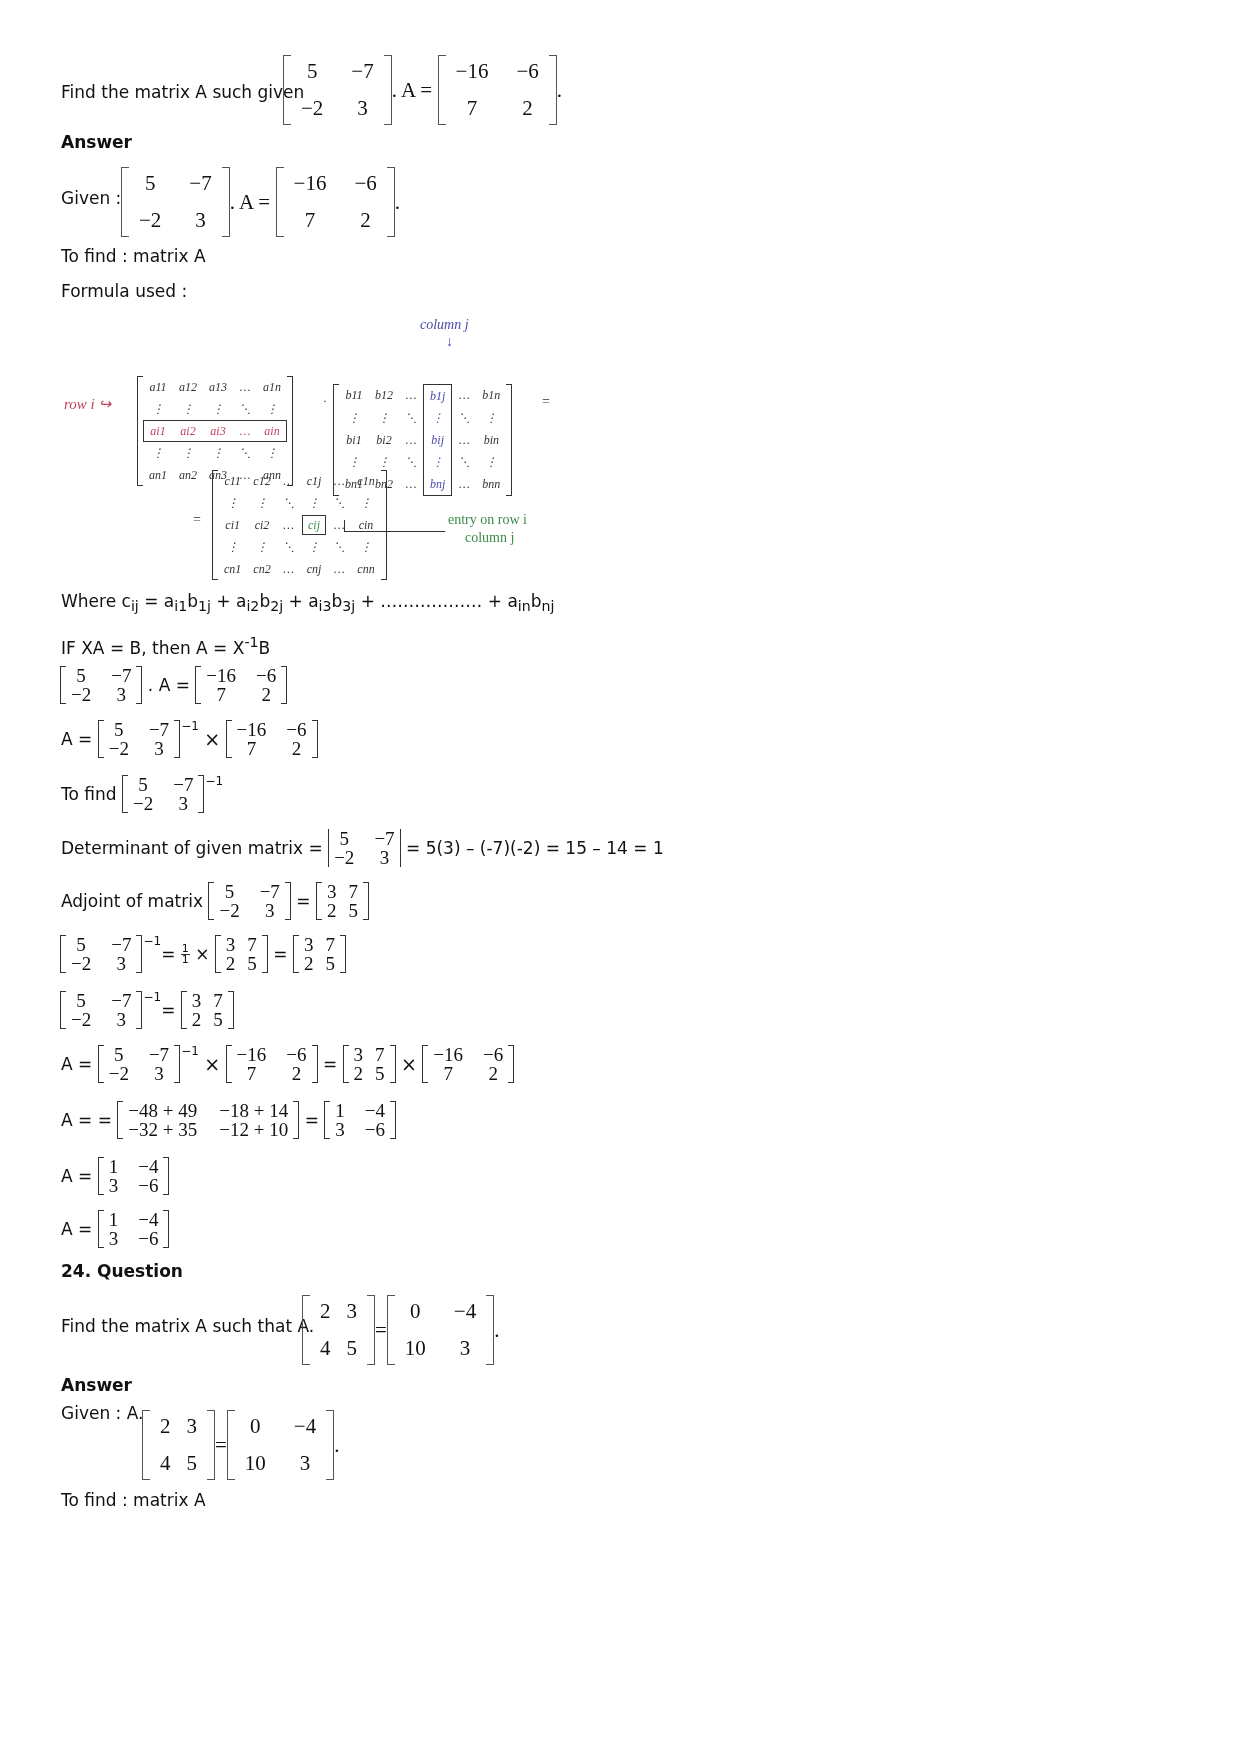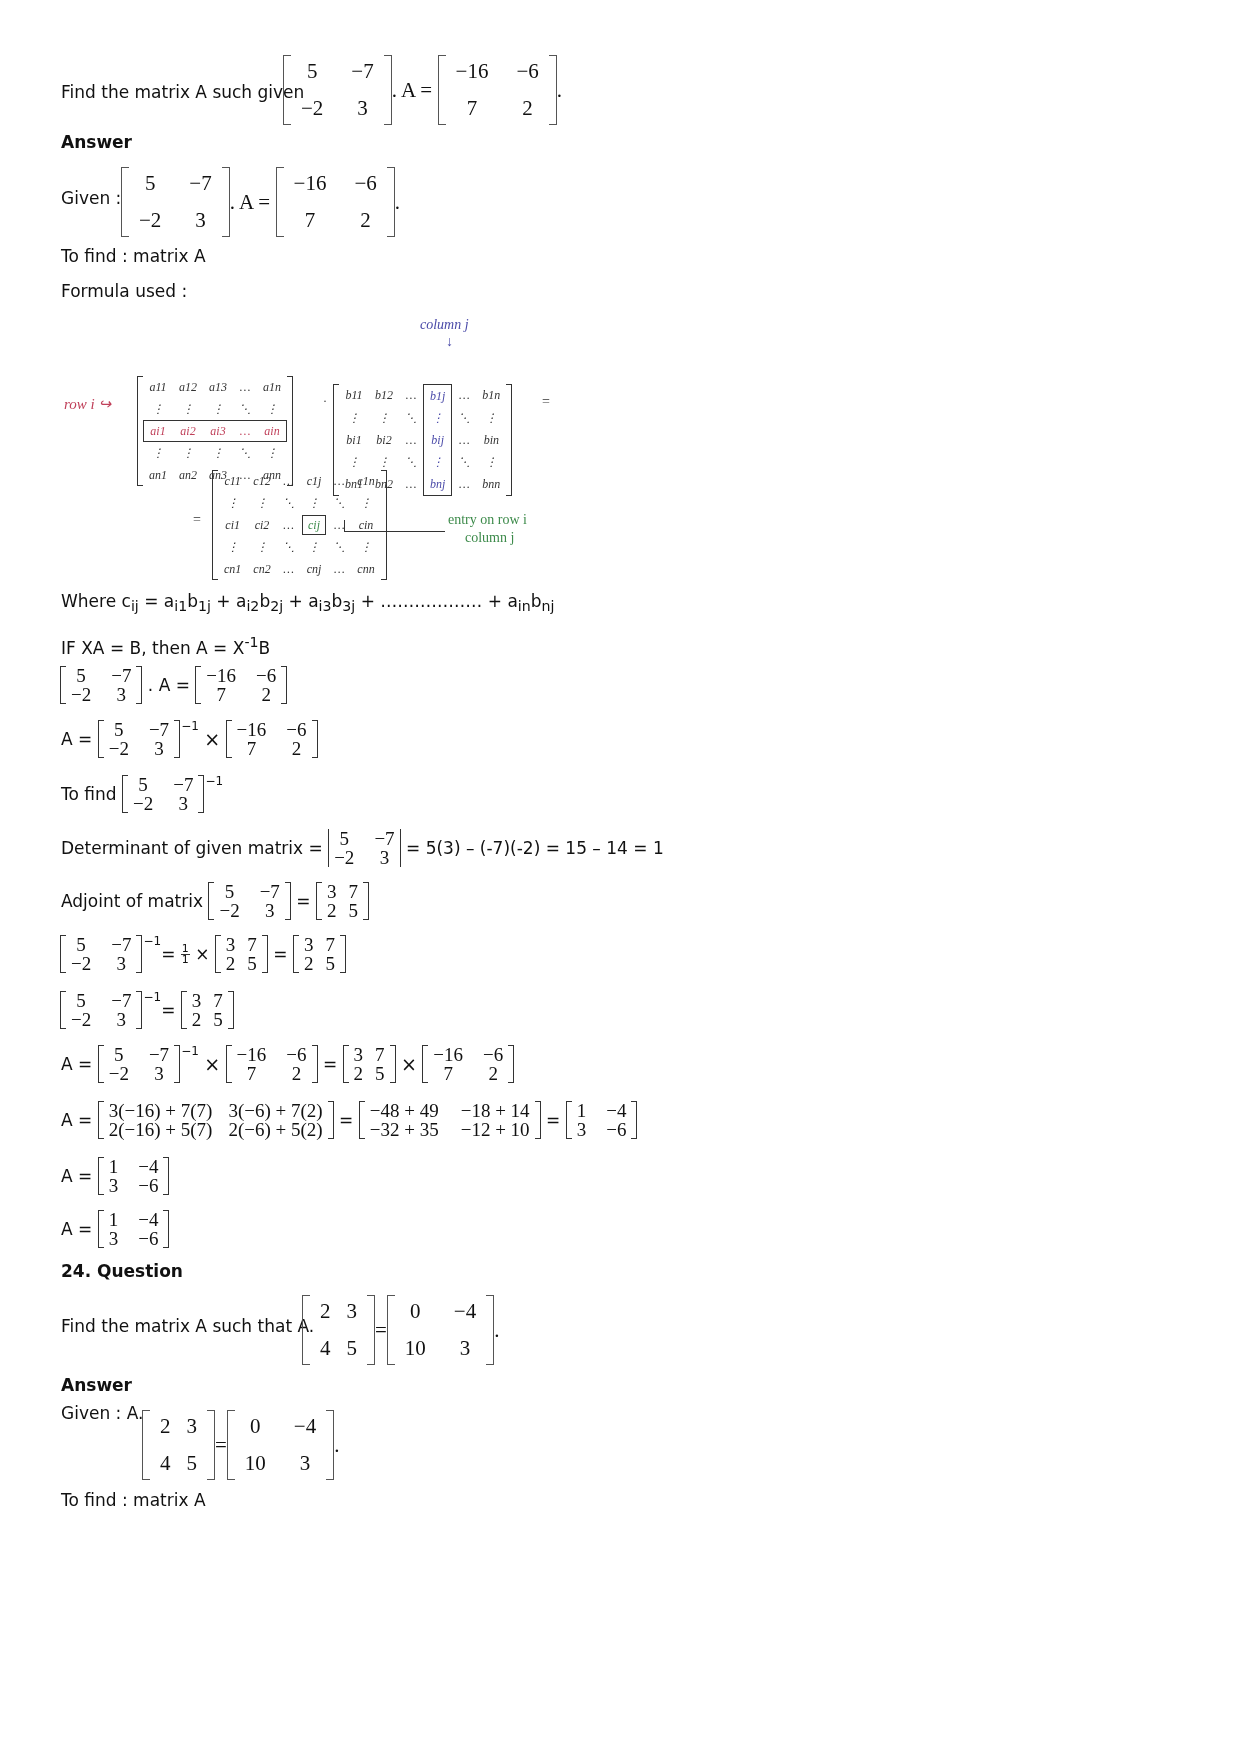--- a/index.html
+++ b/index.html
@@ -473,30 +473,20 @@
         <span>−6</span>
         <span>7</span>
         <span>2</span>
       </span>
       <span class="br r"></span>
     </span>
 </div>
 
 <div class="abs" style="left:61px;top:1101px;">
   <span class="txt" style="vertical-align:middle;">A =</span>
-  <span class="mat smm">
-      <span class="br l"></span>
-      <span class="grid" style="column-gap:16px;">
-        <span>3(−16) + 7(7)</span>
-        <span>3(−6) + 7(2)</span>
-        <span>2(−16) + 5(7)</span>
-        <span>2(−6) + 5(2)</span>
-      </span>
-      <span class="br r"></span>
-    </span>
   <span class="txt" style="vertical-align:middle;">=</span>
   <span class="mat smm">
       <span class="br l"></span>
       <span class="grid" style="column-gap:22px;">
         <span>−48 + 49</span>
         <span>−18 + 14</span>
         <span>−32 + 35</span>
         <span>−12 + 10</span>
       </span>
       <span class="br r"></span>

